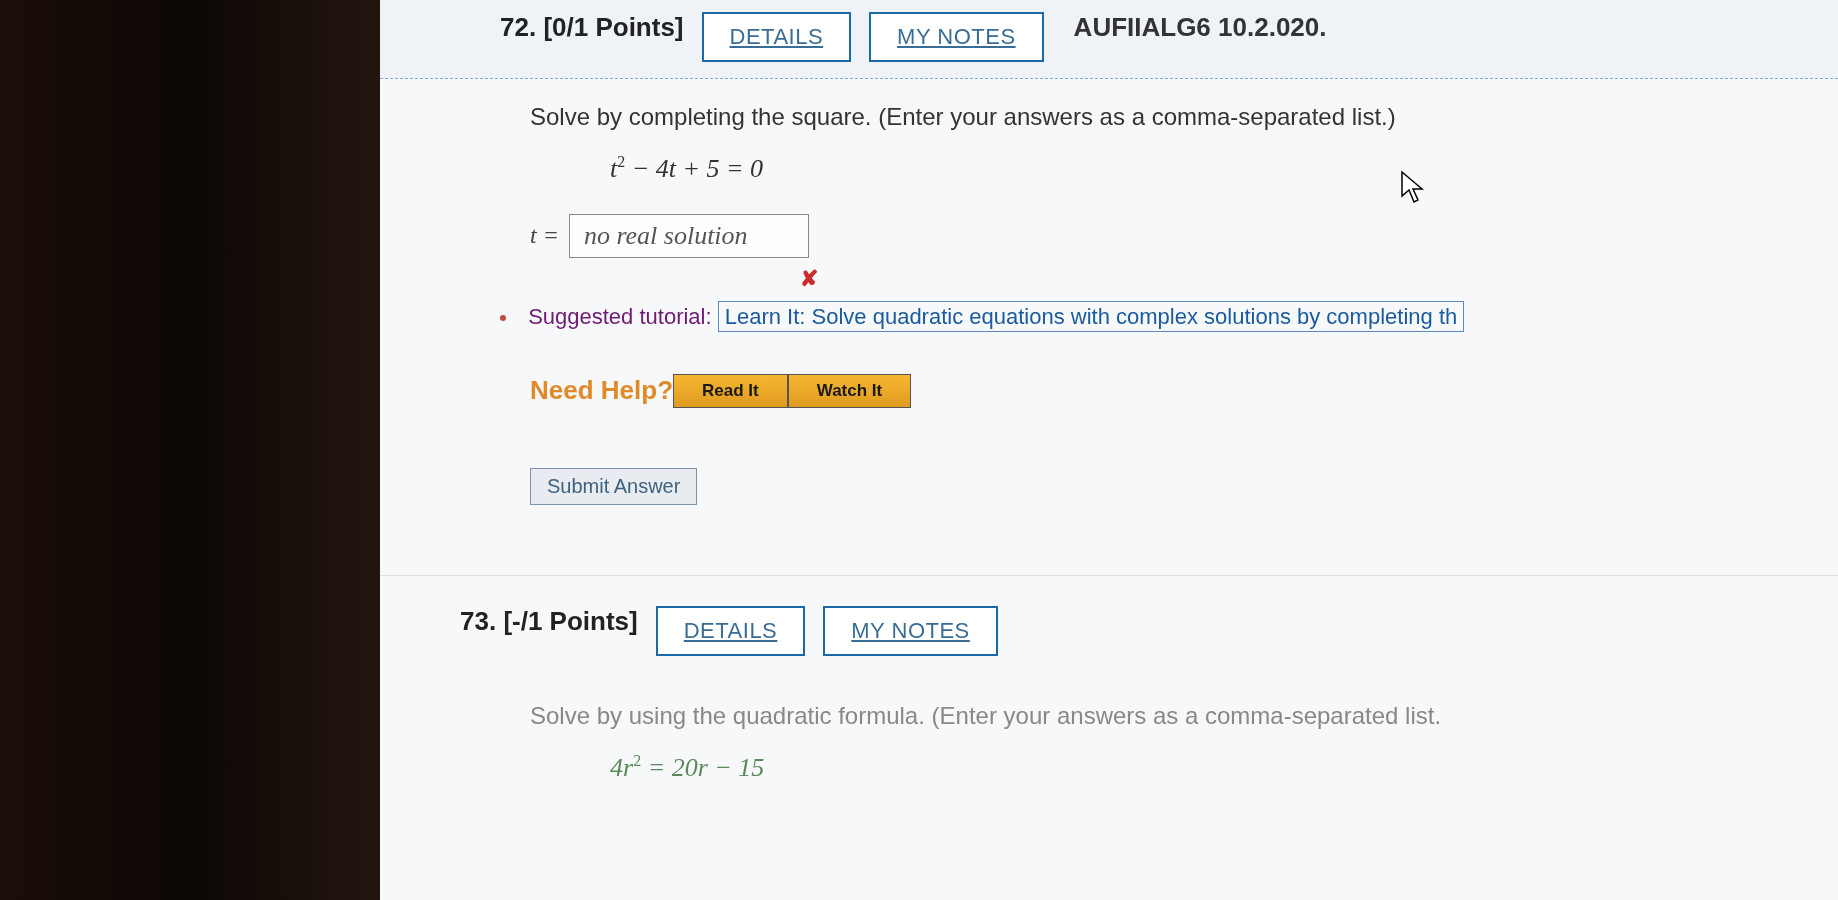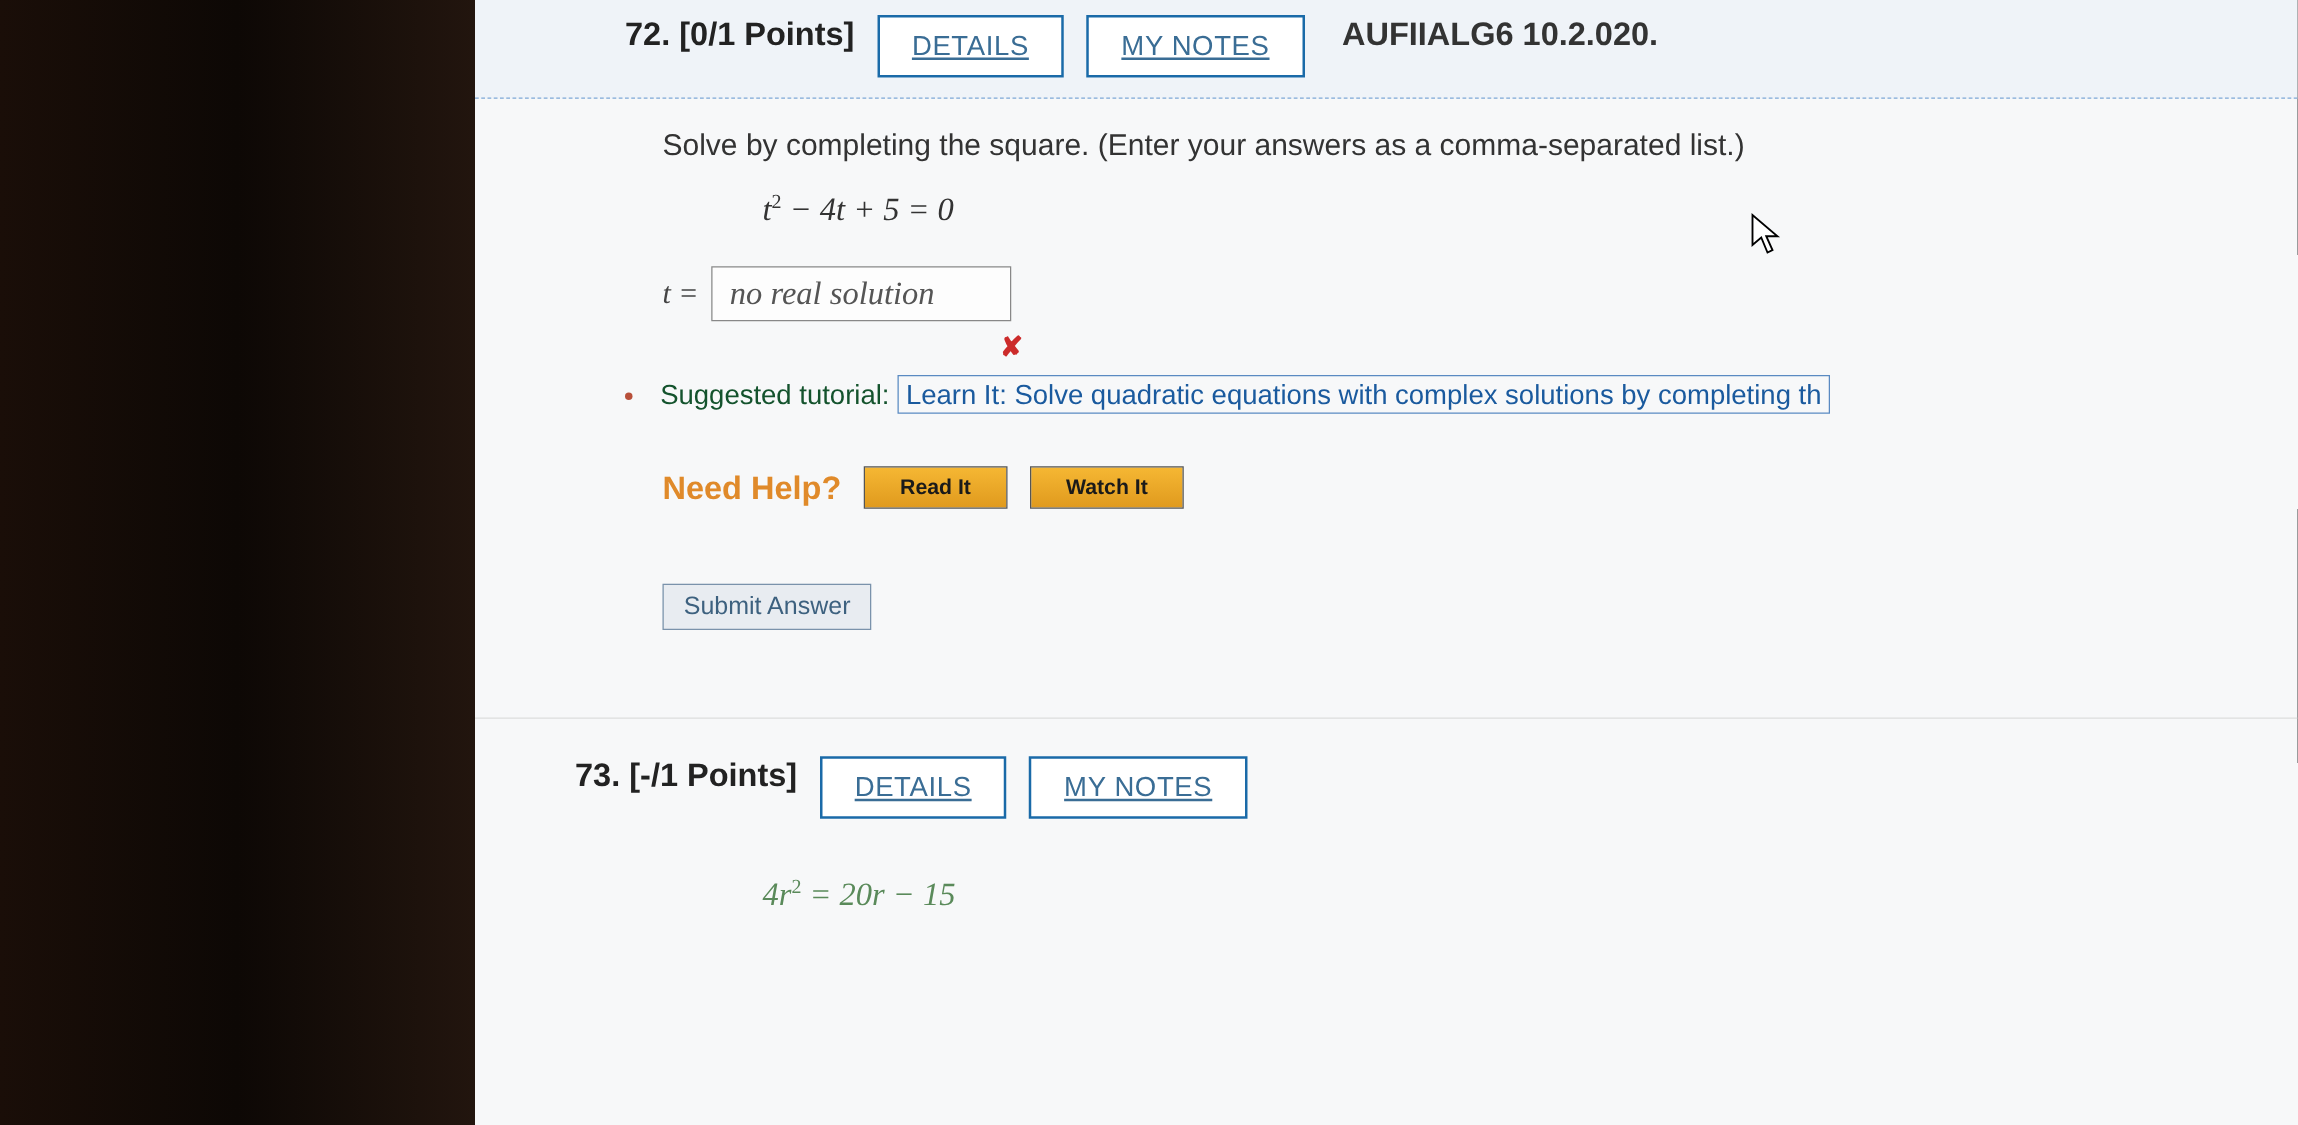--- a/index.html
+++ b/index.html
@@ -96,31 +96,30 @@
       color: #cc2b2b;
       font-size: 22px;
       font-weight: bold;
       margin-left: 270px;
       margin-bottom: 12px;
     }
     .tutorial-row {
       font-size: 22px;
       margin-bottom: 30px;
     }
-    .tutorial-label { color: #14532d; }
+    .tutorial-label { color: #701a75; }
     .tutorial-link {
       color: #1a5a9e;
       border: 1px solid #5a8ac2;
       padding: 2px 6px;
       cursor: pointer;
     }
     .help-row {
       display: flex;
       align-items: center;
-      gap: 18px;
       margin-bottom: 60px;
       margin-top: 44px;
     }
     .need-help {
       color: #e08a2a;
       font-size: 26px;
       font-weight: bold;
     }
     .help-btn {
       background: linear-gradient(#f5b733, #e09a1e);
@@ -204,20 +203,21 @@
   <div class="question-header" style="border-bottom:none;background:transparent;padding-left:80px;padding-top:0;">
     <span class="q-number">
       <span>73.</span>
       <span>[-/1 Points]</span>
     </span>
     <button class="header-btn">DETAILS</button>
     <button class="header-btn">MY NOTES</button>
   </div>
 
   <div class="question-body" style="padding-top:30px;">
+    <div class="instruction" style="color:#888;">Solve by using the quadratic formula. (Enter your answers as a comma-separated list.</div>
     <div class="equation" style="color:#5a8a5a;">
       <span>4r</span><sup>2</sup><span> = 20r − 15</span>
     </div>
   </div>
 
   <svg class="cursor-icon" width="28" height="36" viewBox="0 0 28 36">
     <path d="M2 2 L2 26 L9 20 L14 32 L18 30 L13 19 L22 19 Z" fill="#fff" stroke="#000" stroke-width="1.5"></path>
   </svg>
 
 </div>

